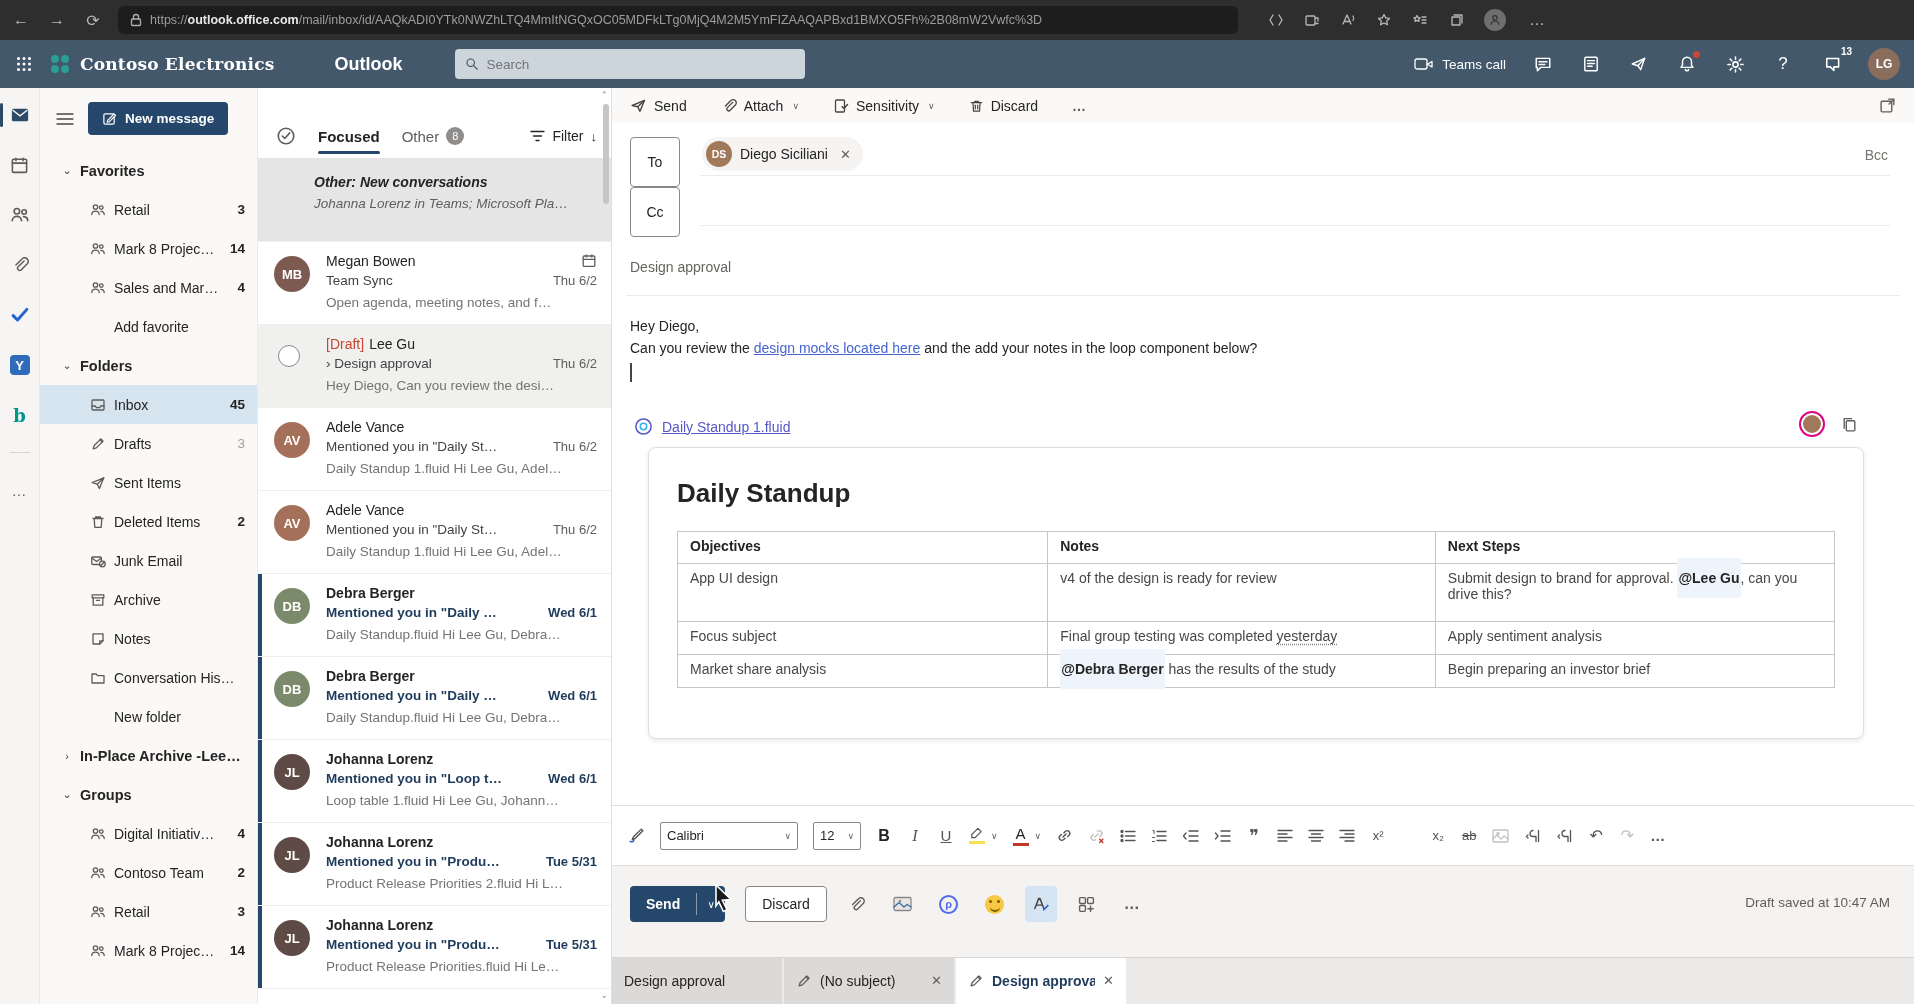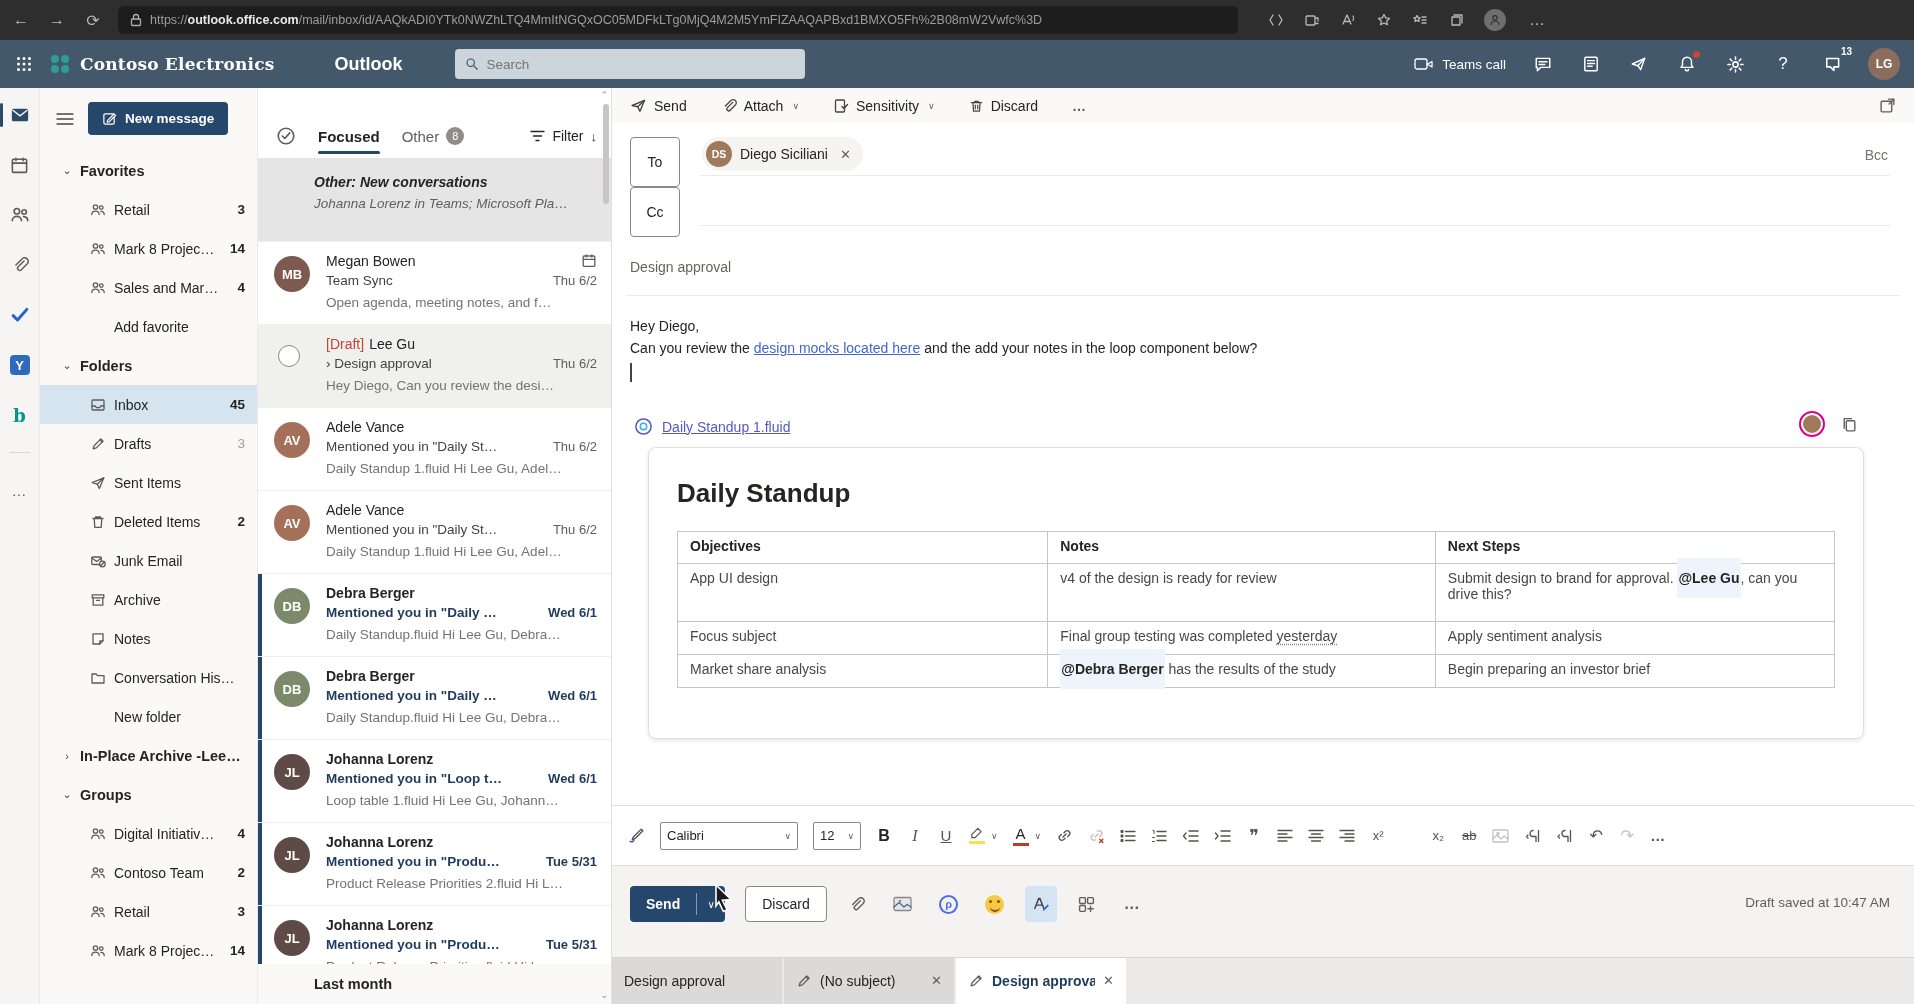--- a/index.html
+++ b/index.html
@@ -722,23 +722,20 @@
               <span class="sender">Johanna Lorenz</span>
             </div>
             <div class="mline">
               <span class="subject">Mentioned you in "Produ…</span>
               <span class="mdate">Tue 5/31</span>
             </div>
             <div class="preview">Product Release Priorities.fluid Hi Le…</div>
           </div>
         </div>
       </div>
-    <div id="lastmonth">
-        <span>Last month</span>
-      </div>
     <div id="list-scroll">
       <span class="scroll-arrow" style="top:2px;">⌃</span>
       <div id="list-thumb"></div>
       <span class="scroll-arrow" style="bottom:4px;">⌄</span>
     </div>
   </div>
 
   <div id="reading">
     <div id="ctoolbar">
       <span class="ct-item">

